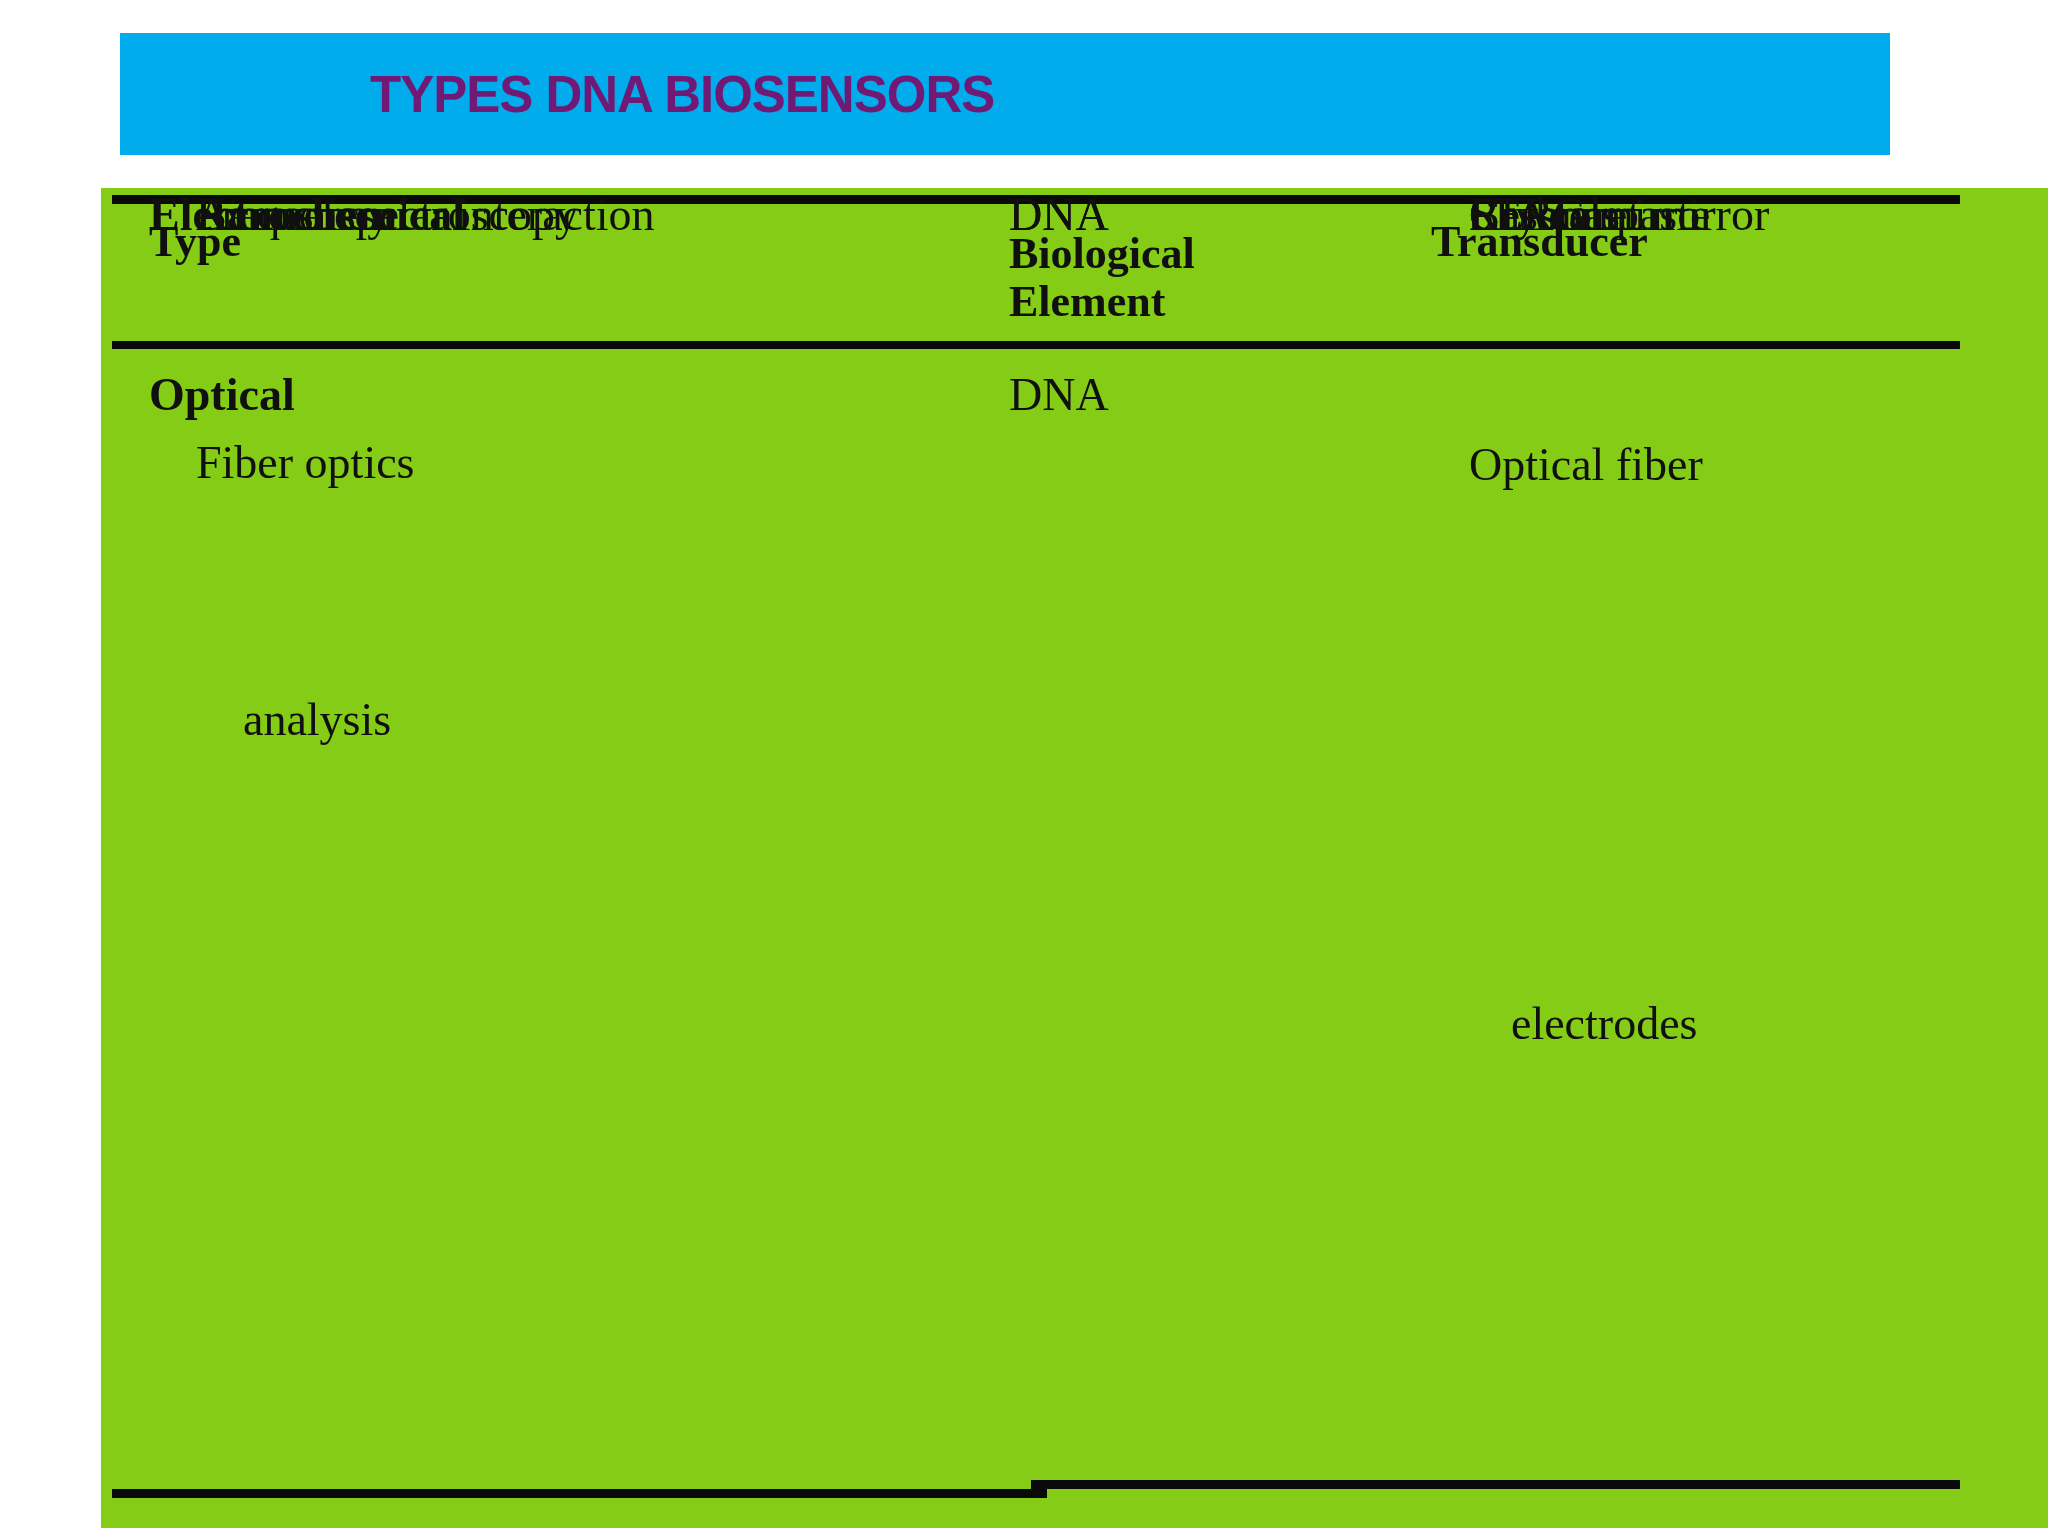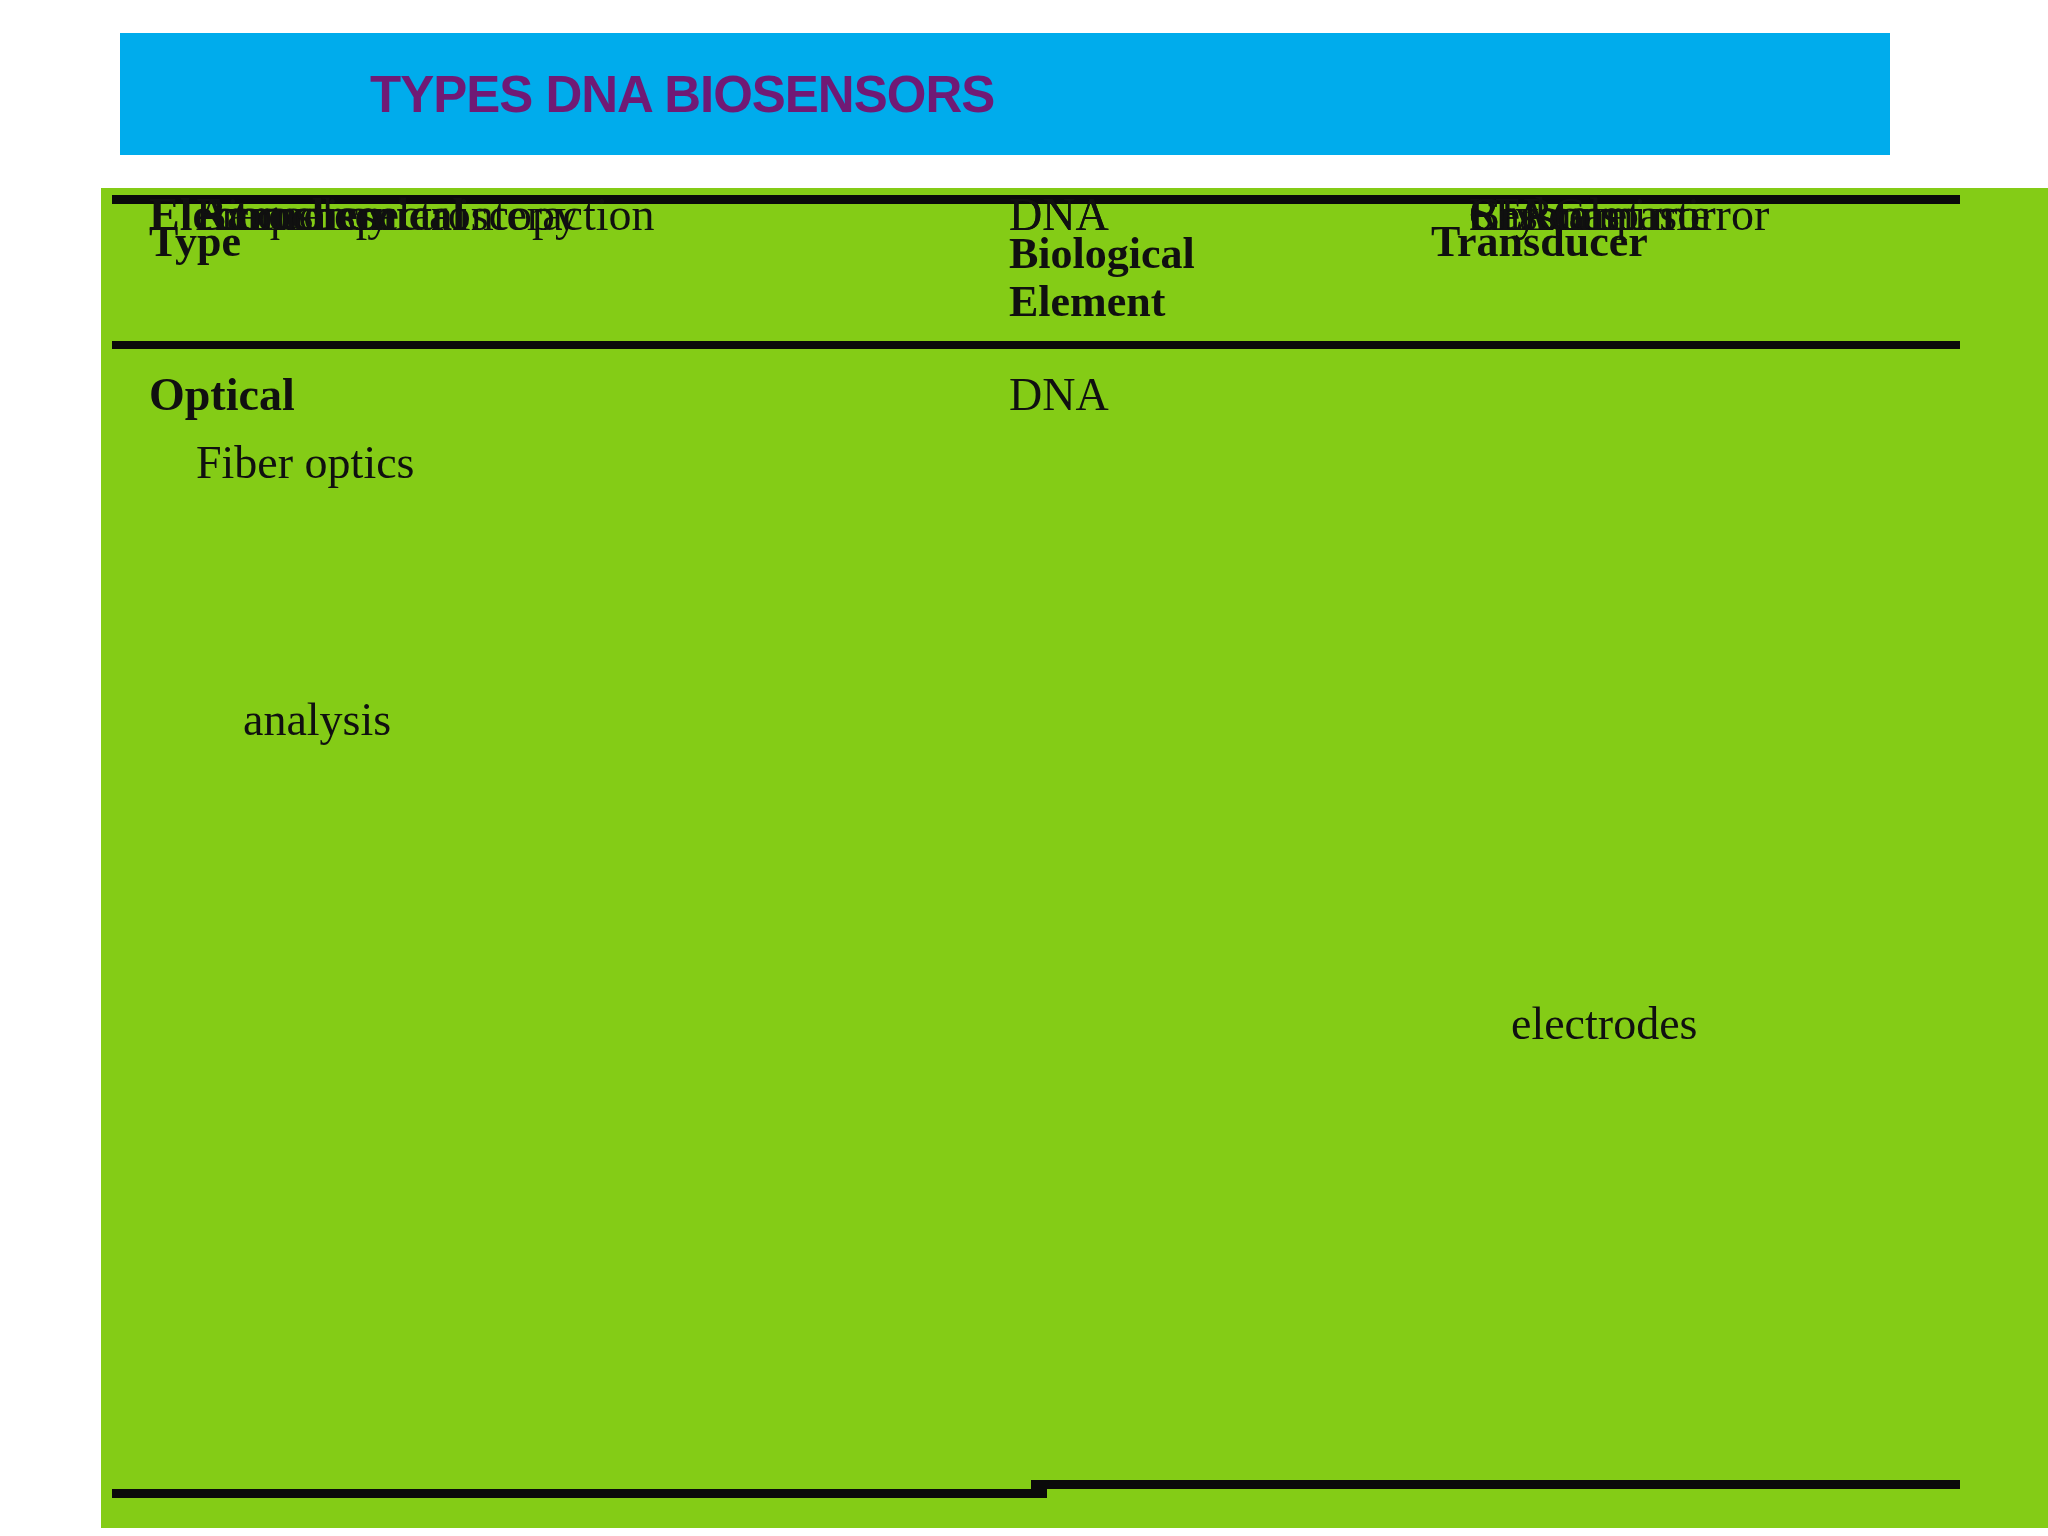--- a/index.html
+++ b/index.html
@@ -122,20 +122,21 @@
   <div class="cell h-cell col-bio hdr-bio2">Element</div>
 
   <div class="cell h-cell col-trans hdr-trans">Transducer</div>
 
   <div class="cell bold col-type r-optical">Optical</div>
 
   <div class="cell normal col-bio r-dna1">DNA</div>
 
   <div class="cell normal col-type-sub r-fiber">Fiber optics</div>
 
+  <div class="cell normal col-trans-ind r-optfiber">Optical fiber</div>
 
 
   <div class="cell normal col-trans-ind r-resmirror">Resonant mirror</div>
 
   <div class="cell normal col-type-sub r-bio-interact">Biomolecular interaction</div>
 
   <div class="cell normal col-type-sub2" style="top:505px;">analysis</div>
 
   <div class="cell normal col-trans-ind r-biacore">BIAcore</div>
 

